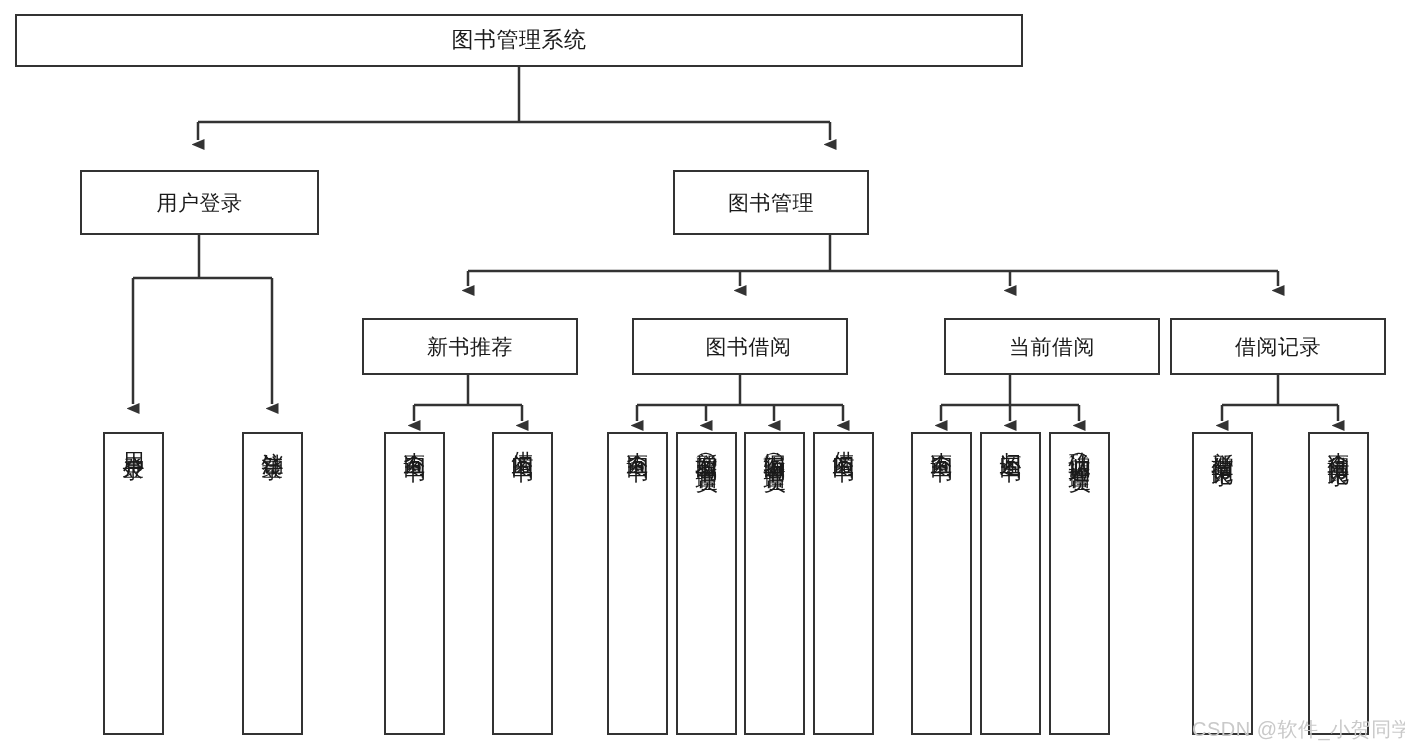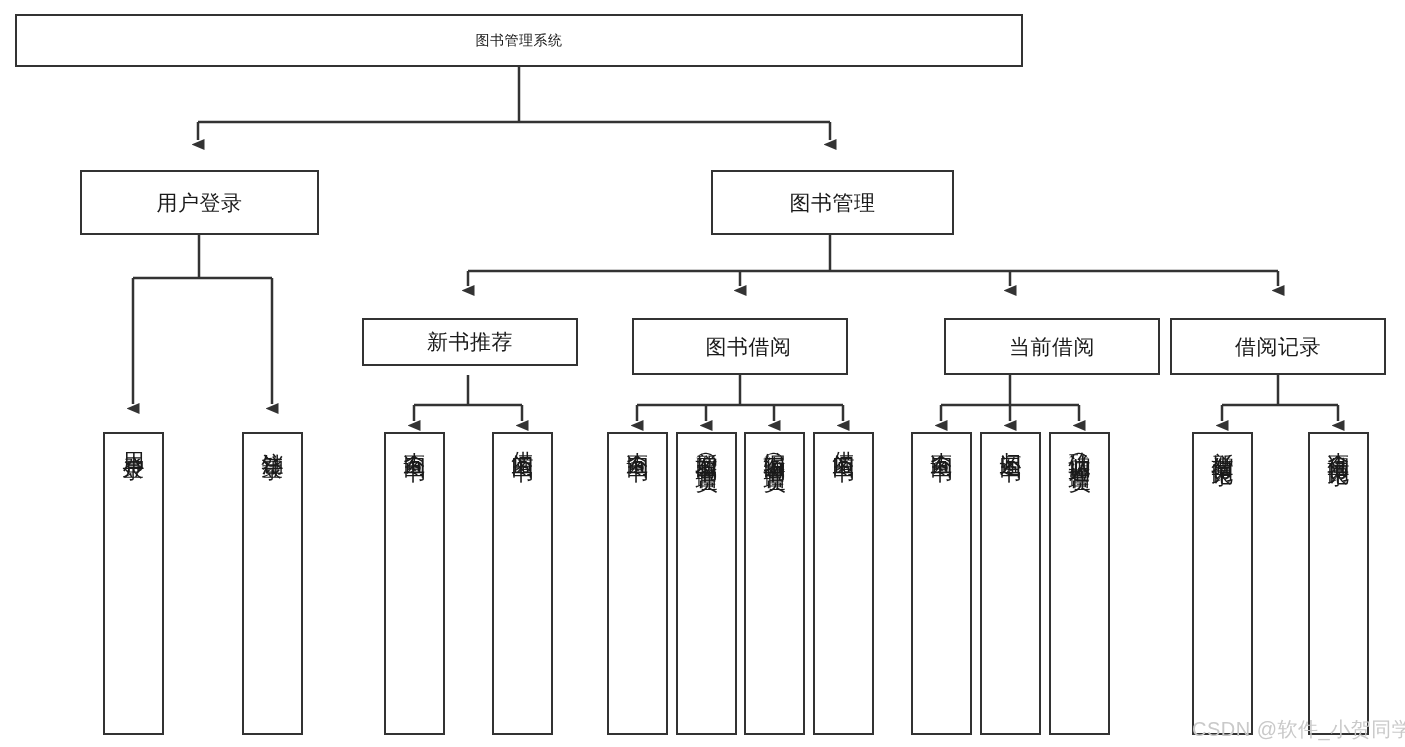--- a/index.html
+++ b/index.html
@@ -39,21 +39,21 @@
     text-align: center;
     line-height: 1.12;
     letter-spacing: 0.5px;
   }
   
   .node.horiz .node-label {
     font-size: 21px;
     writing-mode: horizontal-tb;
   }
   .node.root .node-label {
-    font-size: 14px;
+    font-size: 22px;
   }
   
   .node.leaf {
     align-items: flex-start;
     justify-content: center;
     padding-top: 0px;
   }
   .node.leaf .node-label {
     writing-mode: vertical-rl;
     text-orientation: upright;
@@ -129,25 +129,25 @@
   </svg>
 
   <div class="node horiz root" style="left:15px; top:14px; width:1008px; height:53px;">
     <span class="node-label">图书管理系统</span>
   </div>
 
   <div class="node horiz" style="left:80px; top:170px; width:239px; height:65px;">
     <span class="node-label">用户登录</span>
   </div>
 
-  <div class="node horiz" style="left:711px; top:170px; width:243px; height:65px;">
+  <div class="node horiz" style="left:673px; top:170px; width:196px; height:65px;">
     <span class="node-label">图书管理</span>
   </div>
 
-  <div class="node horiz" style="left:362px; top:318px; width:216px; height:48px;">
+  <div class="node horiz" style="left:362px; top:318px; width:216px; height:57px;">
     <span class="node-label">新书推荐</span>
   </div>
 
   <div class="node horiz" style="left:632px; top:318px; width:216px; height:57px;padding-left:17px;">
     <span class="node-label">图书借阅</span>
   </div>
 
   <div class="node horiz" style="left:902px; top:318px; width:216px; height:57px;margin-left:42px;">
     <span class="node-label">当前借阅</span>
   </div>

